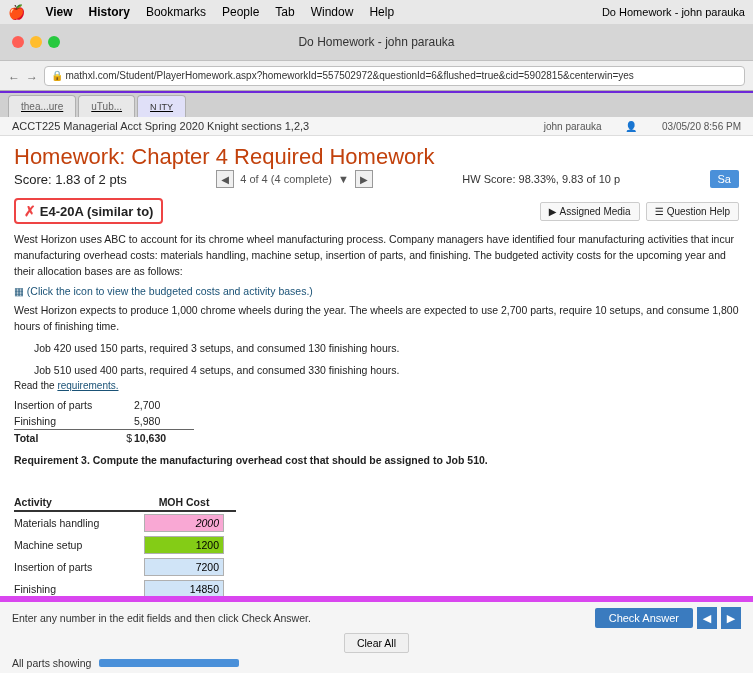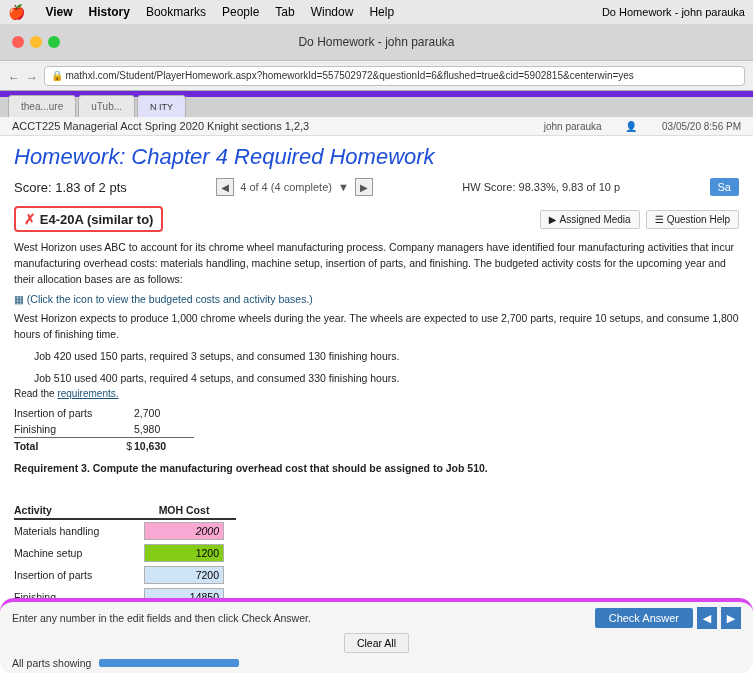--- a/index.html
+++ b/index.html
@@ -95,21 +95,22 @@
     .lock-icon { color: #666; font-size: 10px; margin-right: 2px; }
 
     
     .tab-bar {
       background: #d0d0d0;
       height: 26px;
       display: flex;
       align-items: flex-end;
       padding: 0 8px;
       gap: 2px;
-      border-top: 6px solid #6d28d9;
+      border-top: 2px solid #6d28d9;
+      text-decoration: underline;
     }
     .tab {
       background: white;
       height: 22px;
       padding: 0 12px;
       font-size: 10px;
       display: flex;
       align-items: center;
       border-radius: 4px 4px 0 0;
       border: 1px solid #b0b0b0;
@@ -148,23 +149,21 @@
       padding: 8px 14px;
       font-size: 12px;
       color: #222;
       overflow-y: auto;
       height: calc(100% - 26px);
     }
 
     .hw-title {
       font-size: 22px;
       font-weight: 300;
-      margin-bottom: 8px;
-      color: #1d4ed8;
-      font-style: italic;
+      color: #c2410c;
     }
 
     .hw-meta {
       display: flex;
       align-items: center;
       justify-content: space-between;
       margin-bottom: 10px;
     }
     .score-info { font-size: 13px; font-weight: 500; }
     .nav-controls { display: flex; align-items: center; gap: 6px; font-size: 11px; color: #555; }
@@ -286,25 +285,24 @@
     }
     .moh-table .total-row td { border-top: 1px solid #666; }
 
     
     .bottom-bar {
       position: absolute;
       bottom: 0;
       left: 0;
       right: 0;
       background: #f5f5f5;
-      border-top: 4px solid #d946ef;
+      border-top: 6px solid #d946ef;
       padding: 5px 12px;
       font-size: 10.5px;
       color: #333;
-      border-radius: 14px;
     }
     .bottom-bar-row1 {
       display: flex;
       align-items: center;
       justify-content: space-between;
       margin-bottom: 4px;
     }
     .check-answer-btn {
       background: #3a7bbf;
       color: white;

